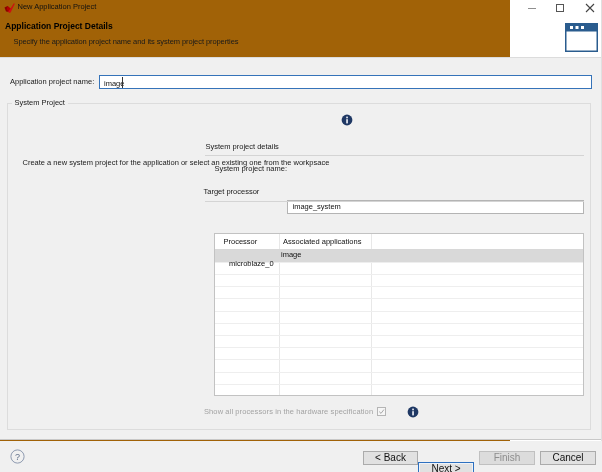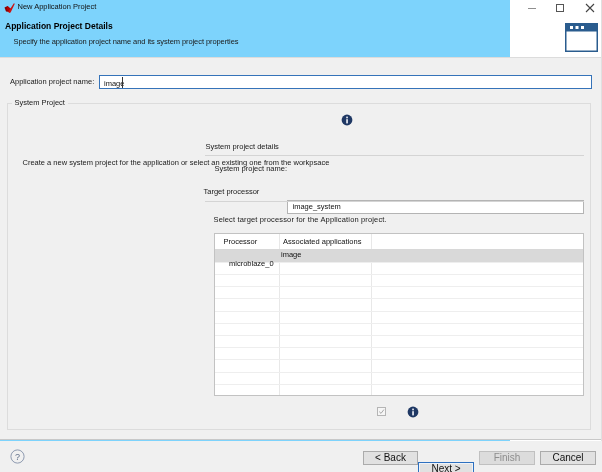--- a/index.html
+++ b/index.html
@@ -1,19 +1,19 @@
 <!DOCTYPE html>
 <html><head>
 <meta charset="utf-8">
 <style>
   * { margin:0; padding:0; box-sizing:border-box; }
   html,body { width:602px; height:472px; }
   body { font-family:"Liberation Sans", sans-serif; background:#fff; position:relative; overflow:hidden; }
   .abs { position:absolute; }
-  #win { position:absolute; left:0; top:0; width:510px; height:472px; background:#7dd3fc; }
+  #win { position:absolute; left:0; top:0; width:510px; height:472px; background:#a16207; }
   
   #titletext { left:17.5px; top:2px; font-size:7.5px; color:#111; }
   
   #h1 { left:5px; top:20.5px; font-size:8.5px; font-weight:bold; color:#000; }
   #h2 { left:13.5px; top:36.5px; font-size:7.5px; color:#1a1a1a; letter-spacing:-0.08px; }
   #headline { left:0; top:57px; width:602px; height:1px; background:#dcdcdc; }
   
   #content { left:0; top:58px; width:602px; height:382px; background:#f0f0f0; }
   .lbl { position:absolute; font-size:7.5px; color:#1a1a1a; white-space:nowrap; }
   #appname-field { left:99px; top:17px; width:493px; height:14px; background:#fff; border:1px solid #3573b9; }
@@ -94,21 +94,20 @@
 
 
     <div class="lbl" style="left:205.5px;top:84px;">System project details</div>
     <div class="sep" style="left:205px;top:97px;width:379px;"></div>
     <div class="lbl" style="left:214.5px;top:106px;">System project name:</div>
     <div class="field" style="left:287px;top:105.5px;width:297px;height:14px;">
         <span>image_system</span>
       </div>
     <div class="lbl" style="left:203.5px;top:128.5px;">Target processor</div>
     <div class="sep" style="left:205px;top:142.5px;width:379px;"></div>
-    <div class="lbl" style="left:213.5px;top:156.5px;letter-spacing:0.15px;">Select target processor for the Application project.</div>
 
     <div class="abs" id="tbl">
       <div class="vline" style="left:64px;"></div>
       <div class="vline" style="left:156px;"></div>
       <div class="hline" style="top:15px;background:#d8d8d8"></div>
       <div id="tbl-selrow"></div>
       <div class="hline" style="top:28px;"></div>
       <div class="hline" style="top:40px;"></div>
       <div class="hline" style="top:52px;"></div>
       <div class="hline" style="top:64px;"></div>
@@ -118,20 +117,21 @@
       <div class="hline" style="top:113px;"></div>
       <div class="hline" style="top:125px;"></div>
       <div class="hline" style="top:138px;"></div>
       <div class="hline" style="top:150px;"></div>
       <div class="cell" style="left:8.5px;top:2.5px;">Processor</div>
       <div class="cell" style="left:68px;top:2.5px;">Associated applications</div>
       <div class="cell" style="left:14px;top:25px;">microblaze_0</div>
       <div class="cell" style="left:66px;top:15.5px;">image</div>
     </div>
 
+    <div class="lbl" style="left:204px;top:348.5px;color:#a3a3a3;letter-spacing:0.1px;">Show all processors in the hardware specification</div>
     <div class="abs" style="left:377px;top:349px;width:9px;height:9px;background:#f6f6f6;border:1px solid #b5b5b5;">
       <svg width="7" height="7" viewBox="0 0 7 7" style="position:absolute;left:0px;top:0px">
         <path d="M1.2 3.6 L3 5.4 L5.9 1.6" stroke="#a6a6a6" stroke-width="1" fill="none"></path>
       </svg>
     </div>
     <svg class="abs" style="left:407px;top:348px" width="12" height="12" viewBox="0 0 12 12">
       <circle cx="6" cy="6" r="5.4" fill="#1f3864"></circle>
       <rect x="5.2" y="2.6" width="1.7" height="1.7" fill="#e8ecf4"></rect>
       <rect x="5.2" y="5.2" width="1.7" height="4.2" fill="#e8ecf4"></rect>
     </svg>

